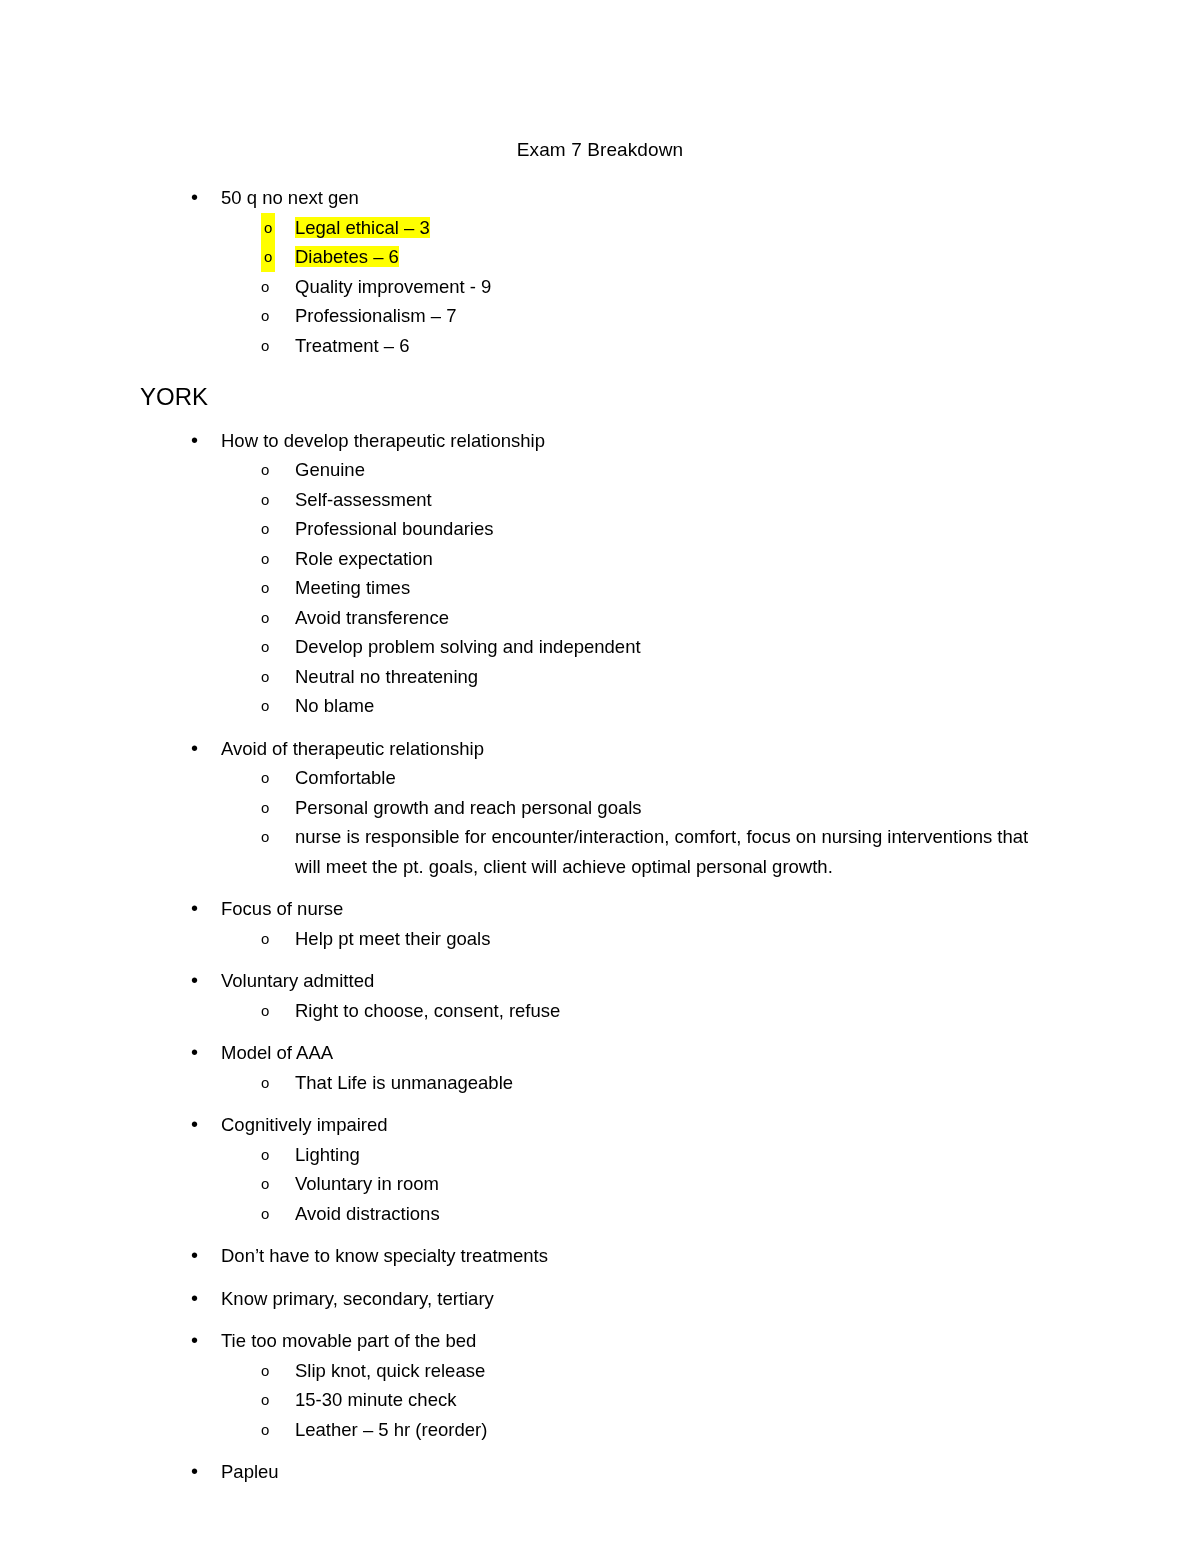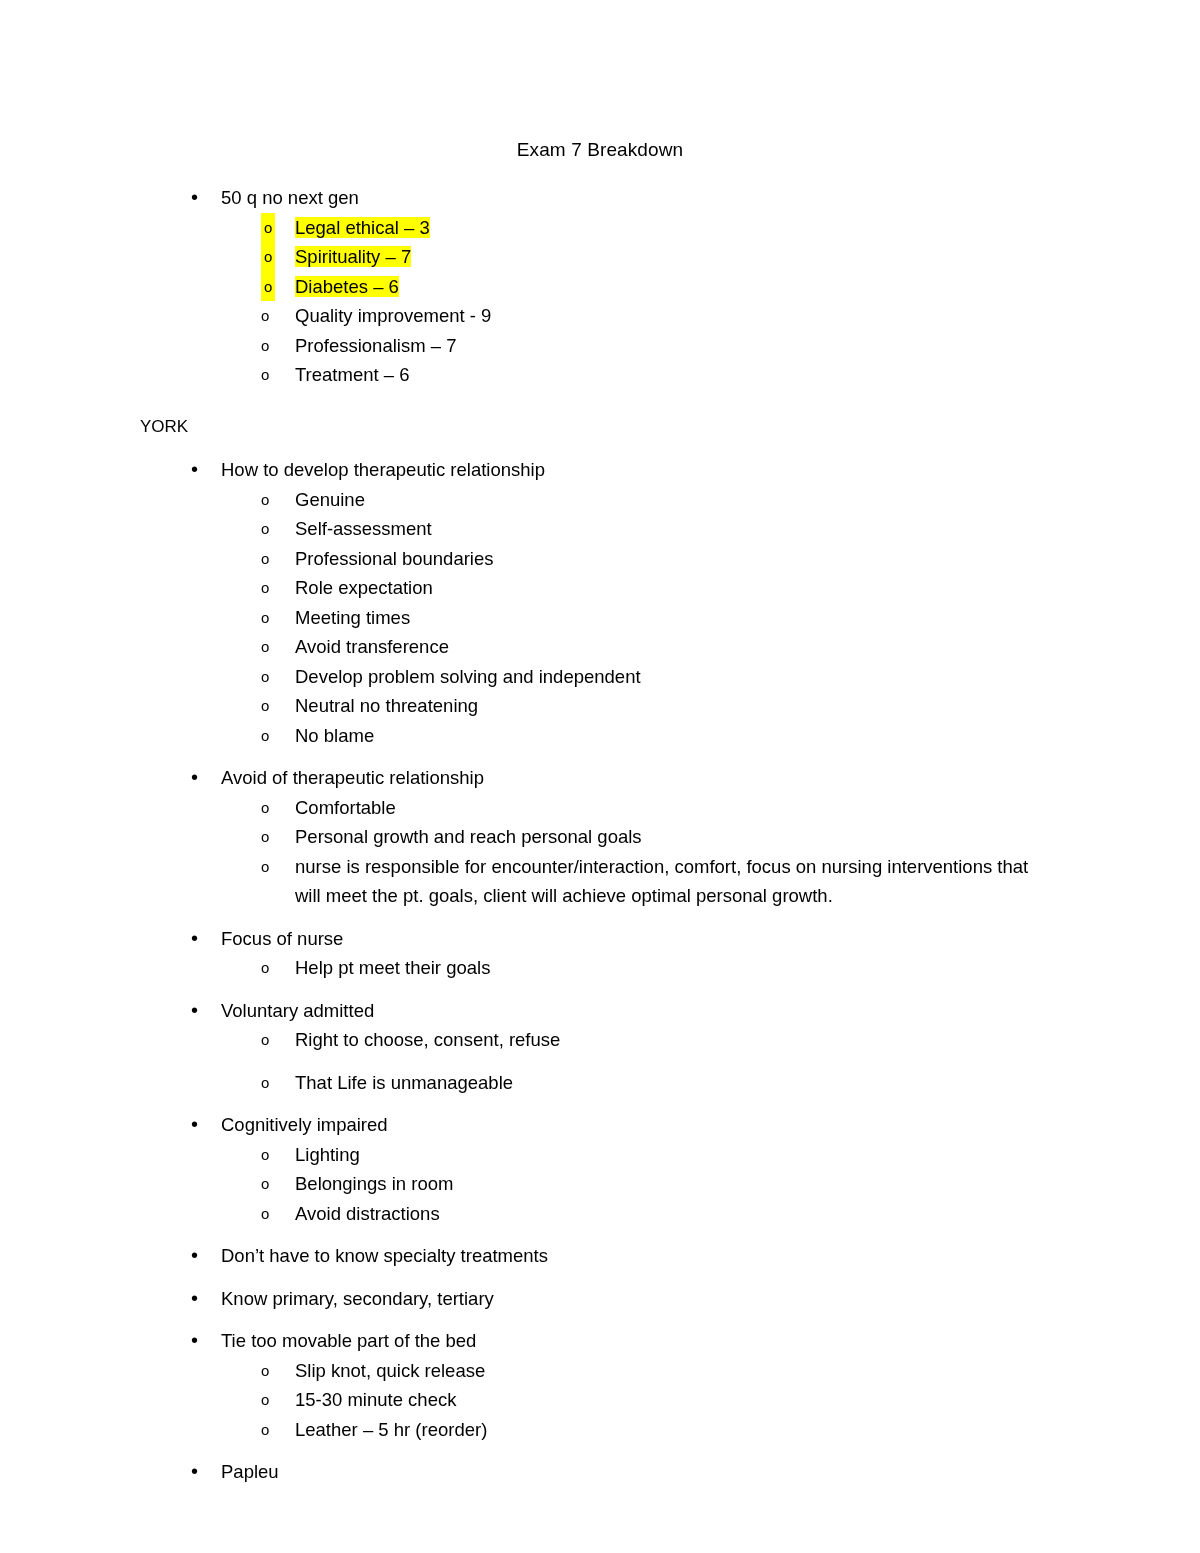--- a/index.html
+++ b/index.html
@@ -75,38 +75,37 @@
   }
   li.b2.hl > .txt2 {
     background: #ffff00;
   }
   li.b2.hl::before {
     background: #ffff00;
     padding: 0 3px;
     left: 38px;
   }
   .section-label {
-    font-size: 17px;
+    font-size: 24px;
     line-height: 29.5px;
     margin: 22px 0 14px 0;
   }
 </style>
 </head>
 <body>
 
 <div class="page">
 
   <div class="doc-title">Exam 7 Breakdown</div>
 
   <ul class="l1" id="list-top">
       <li class="b1">
         <span class="txt1">50 q no next gen</span>
         <ul class="l2">
           <li class="b2 hl"><span class="txt2">Legal ethical – 3</span></li>
-          <li class="b2 hl"><span class="txt2">Spirituality – 7</span></li>
           <li class="b2 hl"><span class="txt2">Diabetes – 6</span></li>
           <li class="b2"><span class="txt2">Quality improvement - 9</span></li>
           <li class="b2"><span class="txt2">Professionalism – 7</span></li>
           <li class="b2"><span class="txt2">Treatment – 6</span></li>
         </ul>
       </li>
     </ul>
 
   <div class="section-label">YORK</div>
 
@@ -139,29 +138,30 @@
           <li class="b2"><span class="txt2">Help pt meet their goals</span></li>
         </ul>
       </li>
       <li class="b1">
         <span class="txt1">Voluntary admitted</span>
         <ul class="l2">
           <li class="b2"><span class="txt2">Right to choose, consent, refuse</span></li>
         </ul>
       </li>
       <li class="b1">
+        <span class="txt1">Model of AAA</span>
         <ul class="l2">
           <li class="b2"><span class="txt2">That Life is unmanageable</span></li>
         </ul>
       </li>
       <li class="b1">
         <span class="txt1">Cognitively impaired</span>
         <ul class="l2">
           <li class="b2"><span class="txt2">Lighting</span></li>
-          <li class="b2"><span class="txt2">Belongings in room</span></li>
+          <li class="b2"><span class="txt2">Voluntary in room</span></li>
           <li class="b2"><span class="txt2">Avoid distractions</span></li>
         </ul>
       </li>
       <li class="b1">
         <span class="txt1">Don’t have to know specialty treatments</span>
       </li>
       <li class="b1">
         <span class="txt1">Know primary, secondary, tertiary</span>
       </li>
       <li class="b1">

